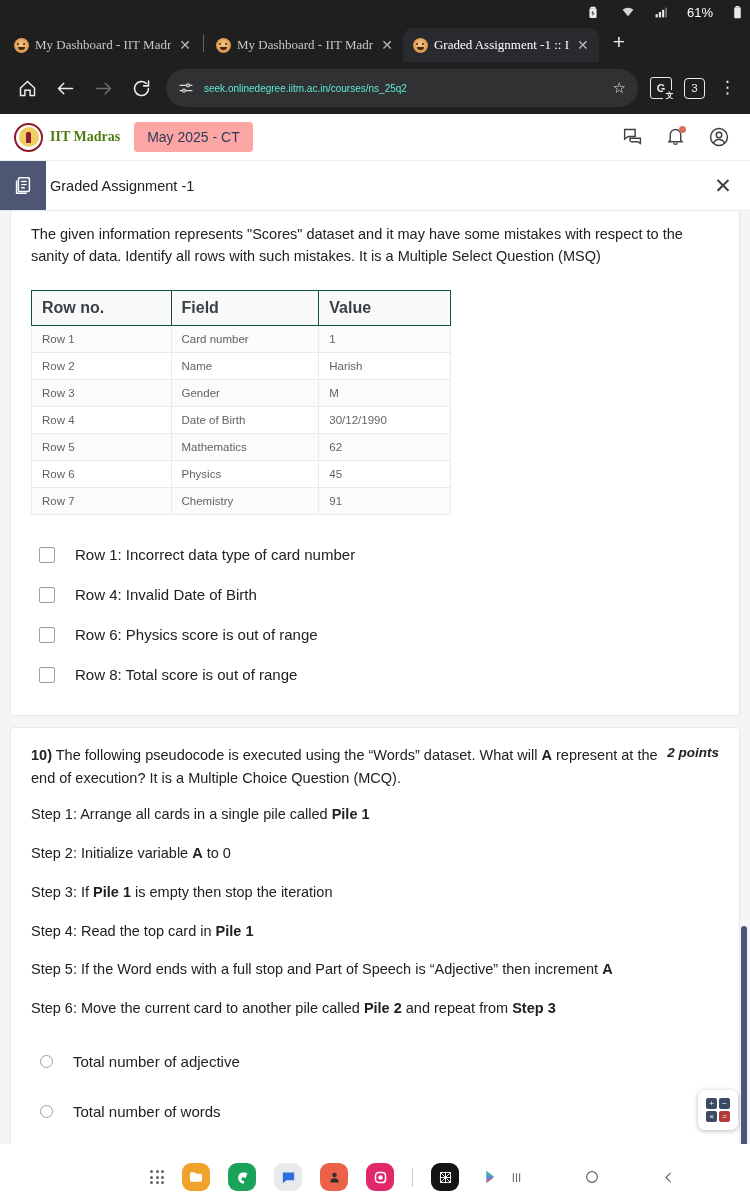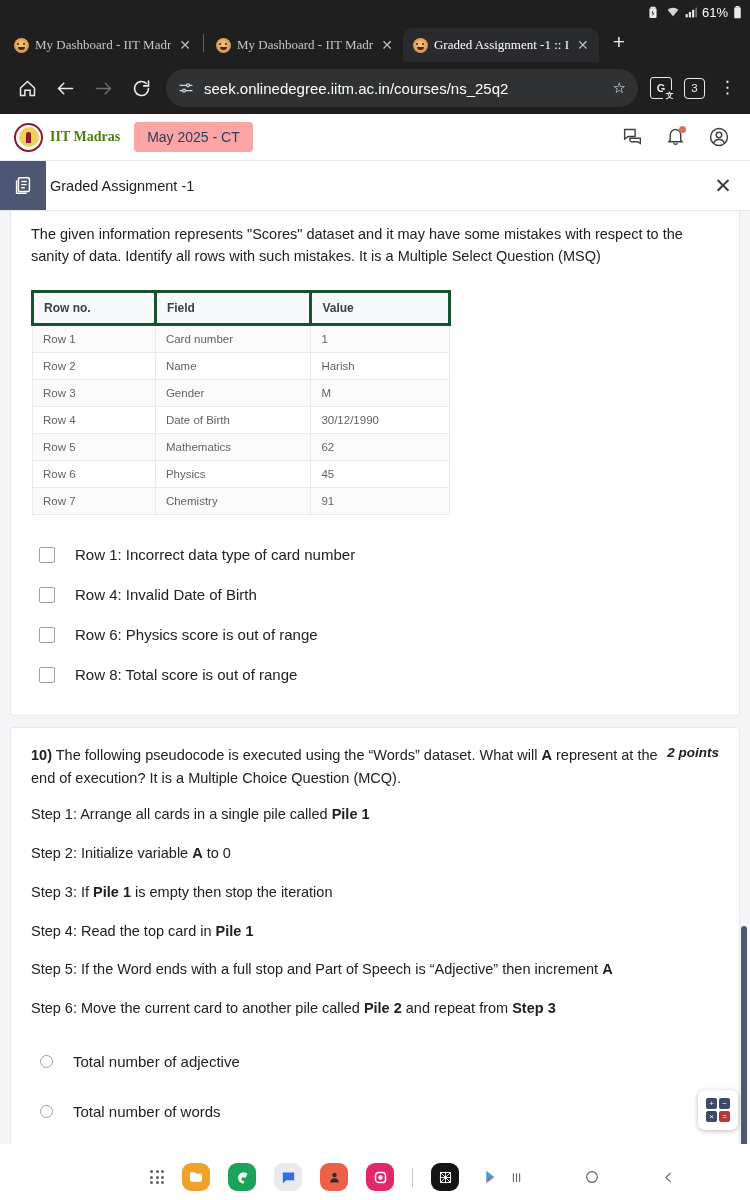--- a/index.html
+++ b/index.html
@@ -16,21 +16,21 @@
     height: 24px; background: #1f1f1f; color: #ffffff;
     display: flex; align-items: center; padding: 0 8px;
     font-size: 13px;
   }
   .status-left { display:flex; align-items:center; gap:7px;margin-top:41px; }
   .status-time { font-size: 13.5px; letter-spacing: .2px; }
   .status-date { font-size: 13.5px; }
   .status-icons-left { display:flex; align-items:center; gap:5px; margin-left:2px; }
   .sicon { width: 13px; height: 13px; display:inline-block; position:relative; }
   .sicon svg { display:block; }
-  .status-right { margin-left:auto; display:flex; align-items:center; gap:5px; font-size:13px;justify-content:space-between; }
+  .status-right { margin-left:auto; display:flex; align-items:center; gap:20px; font-size:13px;justify-content:space-between; }
   .batt-pct { font-size: 13px; }
 
   
   .tabstrip {
     height: 38px; background: #1f1f1f; display: flex; align-items: flex-end;
     padding: 0 0 0 4px; position: relative;
   }
   .tab {
     height: 34px; display: flex; align-items: center; gap: 6px;
     padding: 0 8px 0 10px; min-width: 0; flex: 0 0 auto;
@@ -61,21 +61,21 @@
     height: 52px; background: #1f1f1f; display:flex; align-items:center;
     padding: 0 10px; gap: 4px;
   }
   .tb-btn { width: 34px; height: 34px; display:flex; align-items:center; justify-content:center; color:#e8eaed;}
   .omnibox {
     flex: 1; height: 38px; background: #2f3133; border-radius: 19px;
     display:flex; align-items:center; padding: 0 12px; gap: 10px; margin: 0 4px;
     min-width: 0;
   }
   .omni-url {
-    color: #ffffff; font-size: 15px; white-space: nowrap; overflow: hidden;
+    color: #5eead4; font-size: 10px; white-space: nowrap; overflow: hidden;
     flex: 1; text-overflow: clip;
   }
   .omni-star { color: #e8eaed; font-size: 15px; }
   .translate-btn {
     width: 22px; height: 22px; border: 1.6px solid #e8eaed; border-radius: 3px;
     color: #e8eaed; font-size: 11px; display:flex; align-items:center; justify-content:center;
     font-weight: bold; position: relative; margin-left: 4px;
   }
   .tabcount {
     width: 21px; height: 21px; border: 1.8px solid #e8eaed; border-radius: 4px;
@@ -123,21 +123,21 @@
     position: relative; background:#f4f5f7; height: 933px; overflow: hidden;
     padding: 0 10px;
   }
   .qcard { background:#ffffff; border:1px solid #e6e8eb; border-radius:4px; padding: 16px 20px 20px 20px; }
   .qcard.first { border-top:none; border-radius:0 0 4px 4px; margin-top:0; padding-top: 12px;}
   .qtext { font-size:14.5px; color:#202124; line-height:1.55; }
 
   table.scores { border-collapse: collapse; margin: 22px 0 4px 0; width: 420px; font-size: 12px; }
   table.scores th {
     background:#f8f9fa; color:#3c4043; font-weight:bold; text-align:left;
-    padding: 8px 10px; border:3px solid #14532d; font-size:12px;
+    padding: 8px 10px; border:1px solid #14532d; font-size:16px;
   }
   table.scores td {
     padding: 7px 10px; border:1px solid #e8eaed; color:#5f6368; font-size:11.5px;
   }
   table.scores tr:nth-child(odd) td { background:#fbfbfc; }
   table.scores tr:nth-child(even) td { background:#ffffff; }
 
   .options { margin-top: 20px; }
   .opt { display:flex; align-items:center; gap: 20px; padding: 8px 0 8px 8px; min-height: 40px;}
   .cbox { width:16px; height:16px; border:1.5px solid #9aa0a6; border-radius:2px; flex:0 0 16px; background:#fff;}

